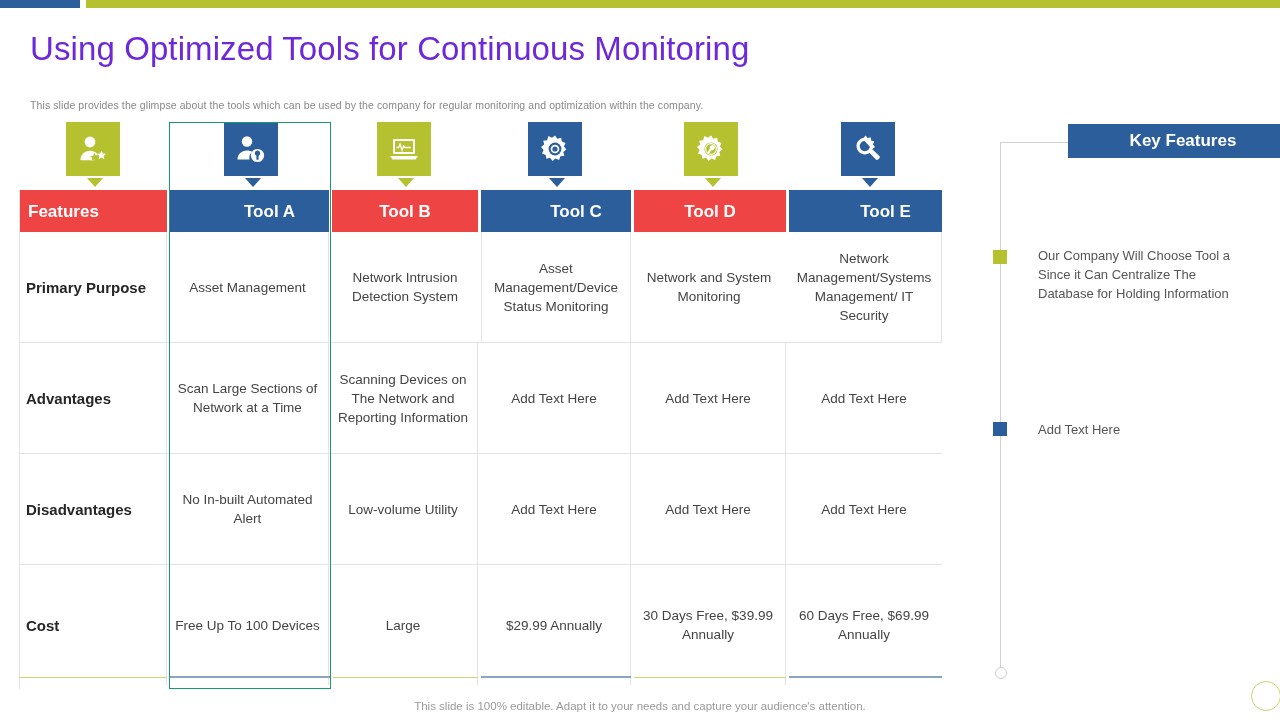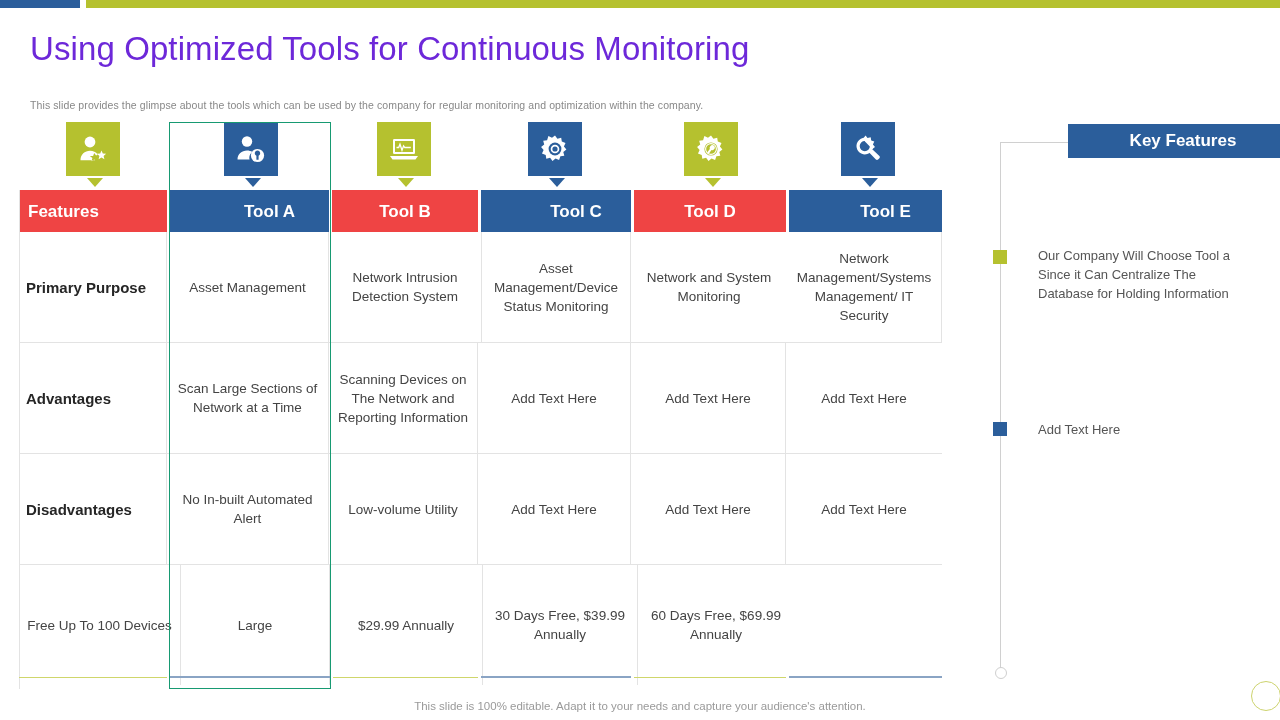--- a/index.html
+++ b/index.html
@@ -211,20 +211,21 @@
   <div class="trow brow">
     <div class="tcell feat" style="width:148px">Disadvantages</div>
     <div class="tcell" style="width:162px">No In-built Automated Alert</div>
     <div class="tcell" style="width:149px">Low-volume Utility</div>
     <div class="tcell" style="width:153px">Add Text Here</div>
     <div class="tcell" style="width:155px">Add Text Here</div>
     <div class="tcell last" style="width:156px">Add Text Here</div>
   </div>
 
   <div class="trow brow lastrow">
+    <div class="tcell feat" style="width:148px">Cost</div>
     <div class="tcell" style="width:162px">Free Up To 100 Devices</div>
     <div class="tcell" style="width:149px">Large</div>
     <div class="tcell" style="width:153px">$29.99 Annually</div>
     <div class="tcell" style="width:155px">30 Days Free, $39.99 Annually</div>
     <div class="tcell last" style="width:156px">60 Days Free, $69.99 Annually</div>
   </div>
 </div>
 
 <div class="table-edge-left"></div>
 <div class="table-underline-green"></div>

